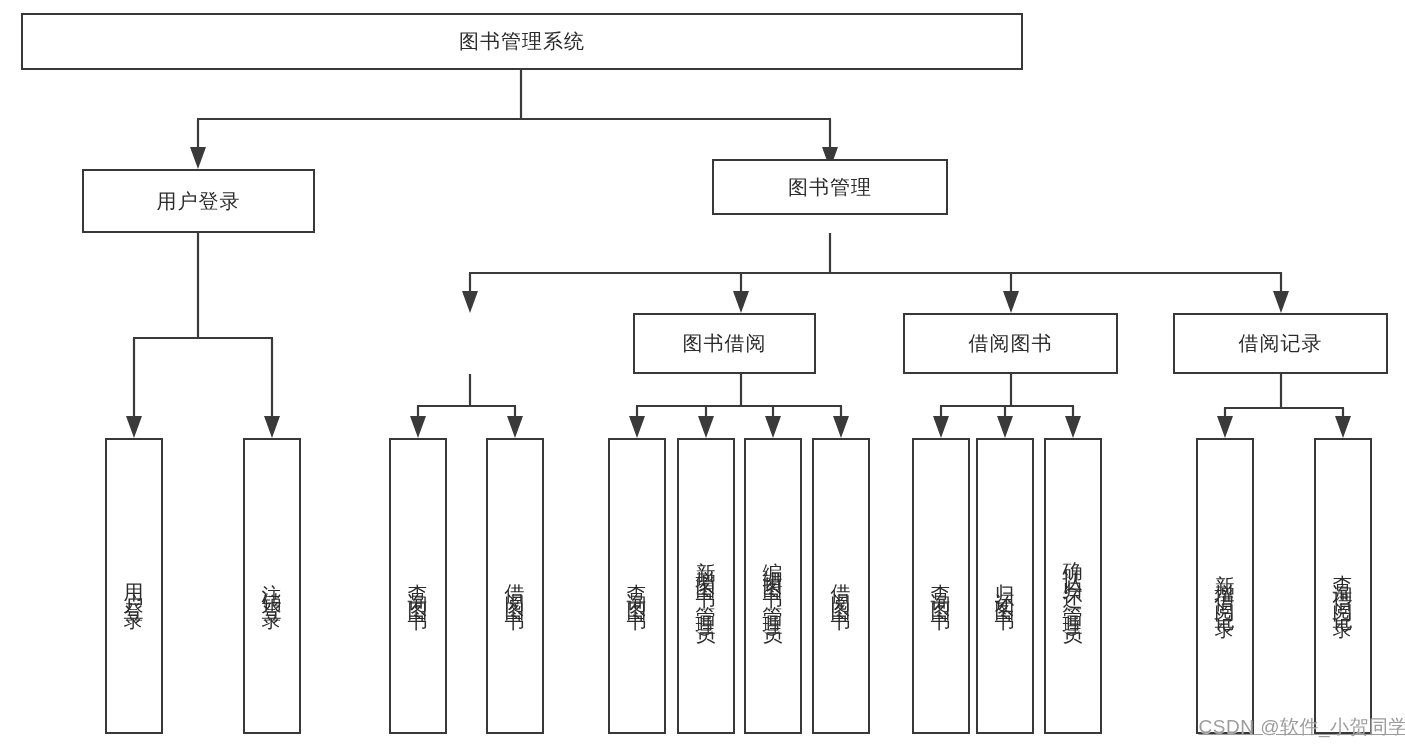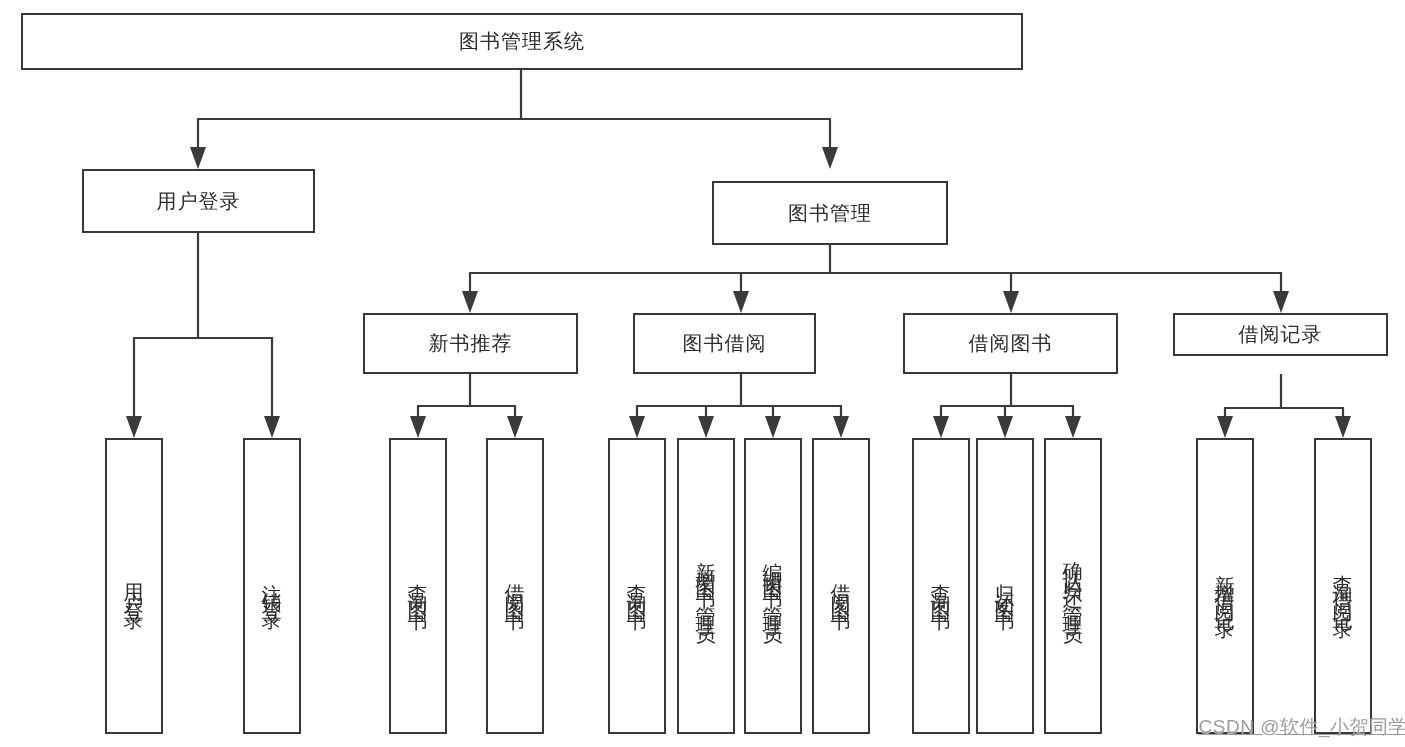--- a/index.html
+++ b/index.html
@@ -119,26 +119,25 @@
       <polygon points="997,416 1013,416 1005,438"></polygon>
       <polygon points="1065,416 1081,416 1073,438"></polygon>
       <polygon points="1217,416 1233,416 1225,438"></polygon>
       <polygon points="1335,416 1351,416 1343,438"></polygon>
     </g>
   </svg>
 
   <div class="box h-box" style="left:21px;top:13px;width:1002px;height:57px">图书管理系统</div>
 
   <div class="box h-box" style="left:82px;top:169px;width:233px;height:64px">用户登录</div>
-  <div class="box h-box" style="left:712px;top:181px;width:236px;height:64px">图书管理</div>
+  <div class="box h-box" style="left:712px;top:159px;width:236px;height:56px">图书管理</div>
 
-  <div class="box h-box" style="left:363px;top:313px;width:215px;height:61px">新书推荐</div>
   <div class="box h-box" style="left:633px;top:313px;width:183px;height:61px">图书借阅</div>
   <div class="box h-box" style="left:903px;top:313px;width:215px;height:61px">借阅图书</div>
-  <div class="box h-box" style="left:1173px;top:313px;width:215px;height:43px">借阅记录</div>
+  <div class="box h-box" style="left:1173px;top:313px;width:215px;height:61px">借阅记录</div>
 
   <div class="box v-box" style="left:105px;top:438px;width:58px;height:296px">用户登录</div>
   <div class="box v-box" style="left:243px;top:438px;width:58px;height:296px">注销登录</div>
 
   <div class="box v-box" style="left:389px;top:438px;width:58px;height:296px">查询图书</div>
   <div class="box v-box" style="left:486px;top:438px;width:58px;height:296px">借阅图书</div>
 
   <div class="box v-box" style="left:608px;top:438px;width:58px;height:296px">查询图书</div>
   <div class="box v-box" style="left:677px;top:438px;width:58px;height:296px">新增图书（管理员）</div>
   <div class="box v-box" style="left:744px;top:438px;width:58px;height:296px">编辑图书（管理员）</div>

